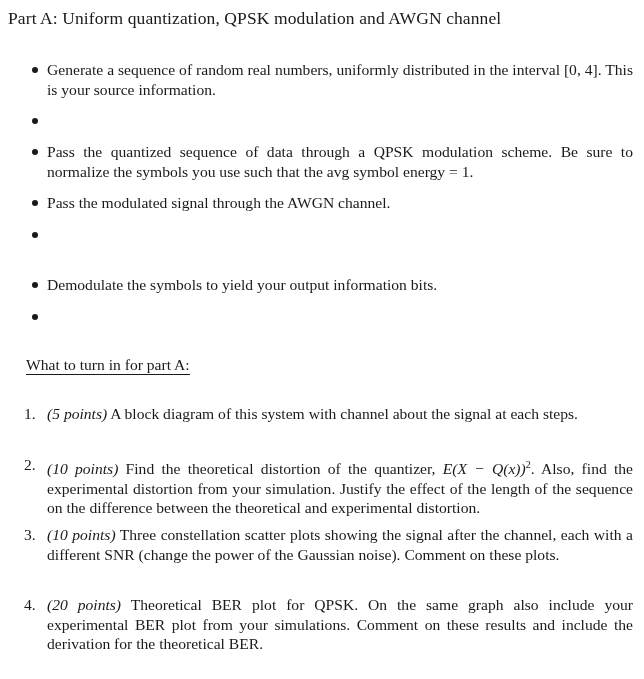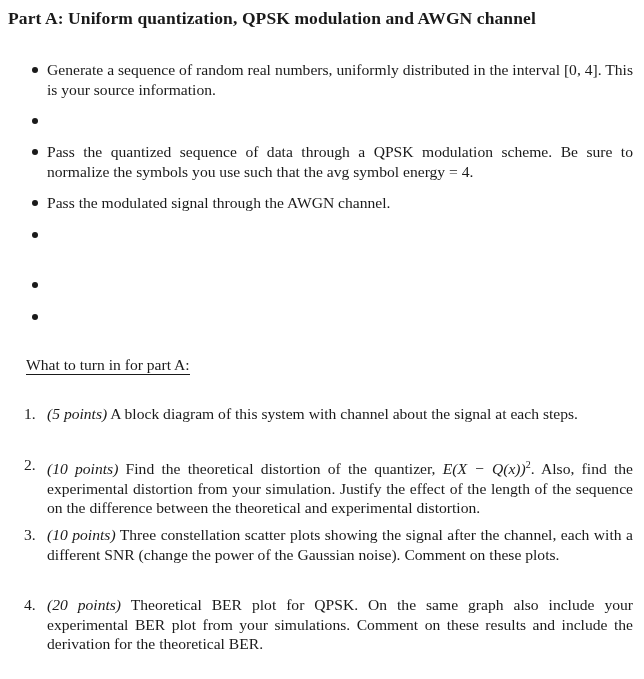--- a/index.html
+++ b/index.html
@@ -4,21 +4,21 @@
 <style>
   html, body { margin: 0; padding: 0; background: #ffffff; }
   body {
     width: 644px; height: 679px; overflow: hidden; position: relative;
     font-family: "DejaVu Serif", "Liberation Serif", serif;
     color: #1a1a1a;
   }
   .title {
     position: absolute; left: 8px; top: 8px;
     font-family: "Liberation Serif", serif;
-    font-weight: bold; font-size: 17.5px; letter-spacing: 0.1px;
+    font-weight: normal; font-size: 17.5px; letter-spacing: 0.1px;
     white-space: nowrap;
   }
   .txt {
     font-family: "Liberation Serif", serif;
     font-size: 15.6px; line-height: 19.5px;
     text-align: justify;
   }
   .bullets { position: absolute; left: 0; top: 0; width: 644px; }
   .bullet {
     position: absolute; left: 47px; width: 586px;
@@ -52,31 +52,32 @@
 <div class="bullets">
   <div class="bullet txt" style="top:60px">
     <span class="dot"></span>
     <span>Generate a sequence of random real numbers, uniformly distributed in the interval [0, 4]. This is your source information.</span>
   </div>
   <div class="bullet txt" style="top:111px">
     <span class="dot"></span>
   </div>
   <div class="bullet txt" style="top:142px">
     <span class="dot"></span>
-    <span>Pass the quantized sequence of data through a QPSK modulation scheme. Be sure to normalize the symbols you use such that the avg symbol energy = 4.</span>
+    <span>Pass the quantized sequence of data through a QPSK modulation scheme. Be sure to normalize the symbols you use such that the avg symbol energy = 1.</span>
   </div>
   <div class="bullet txt" style="top:193px">
     <span class="dot"></span>
     <span>Pass the modulated signal through the AWGN channel.</span>
   </div>
   <div class="bullet txt" style="top:225px">
     <span class="dot"></span>
   </div>
   <div class="bullet txt" style="top:275px">
     <span class="dot"></span>
+    <span>Demodulate the symbols to yield your output information bits.</span>
   </div>
   <div class="bullet txt" style="top:307px">
     <span class="dot"></span>
   </div>
 </div>
 
 <div class="section-head">What to turn in for part A:</div>
 
 <div class="item txt" style="top:404px">
   <span class="num">1.</span>

